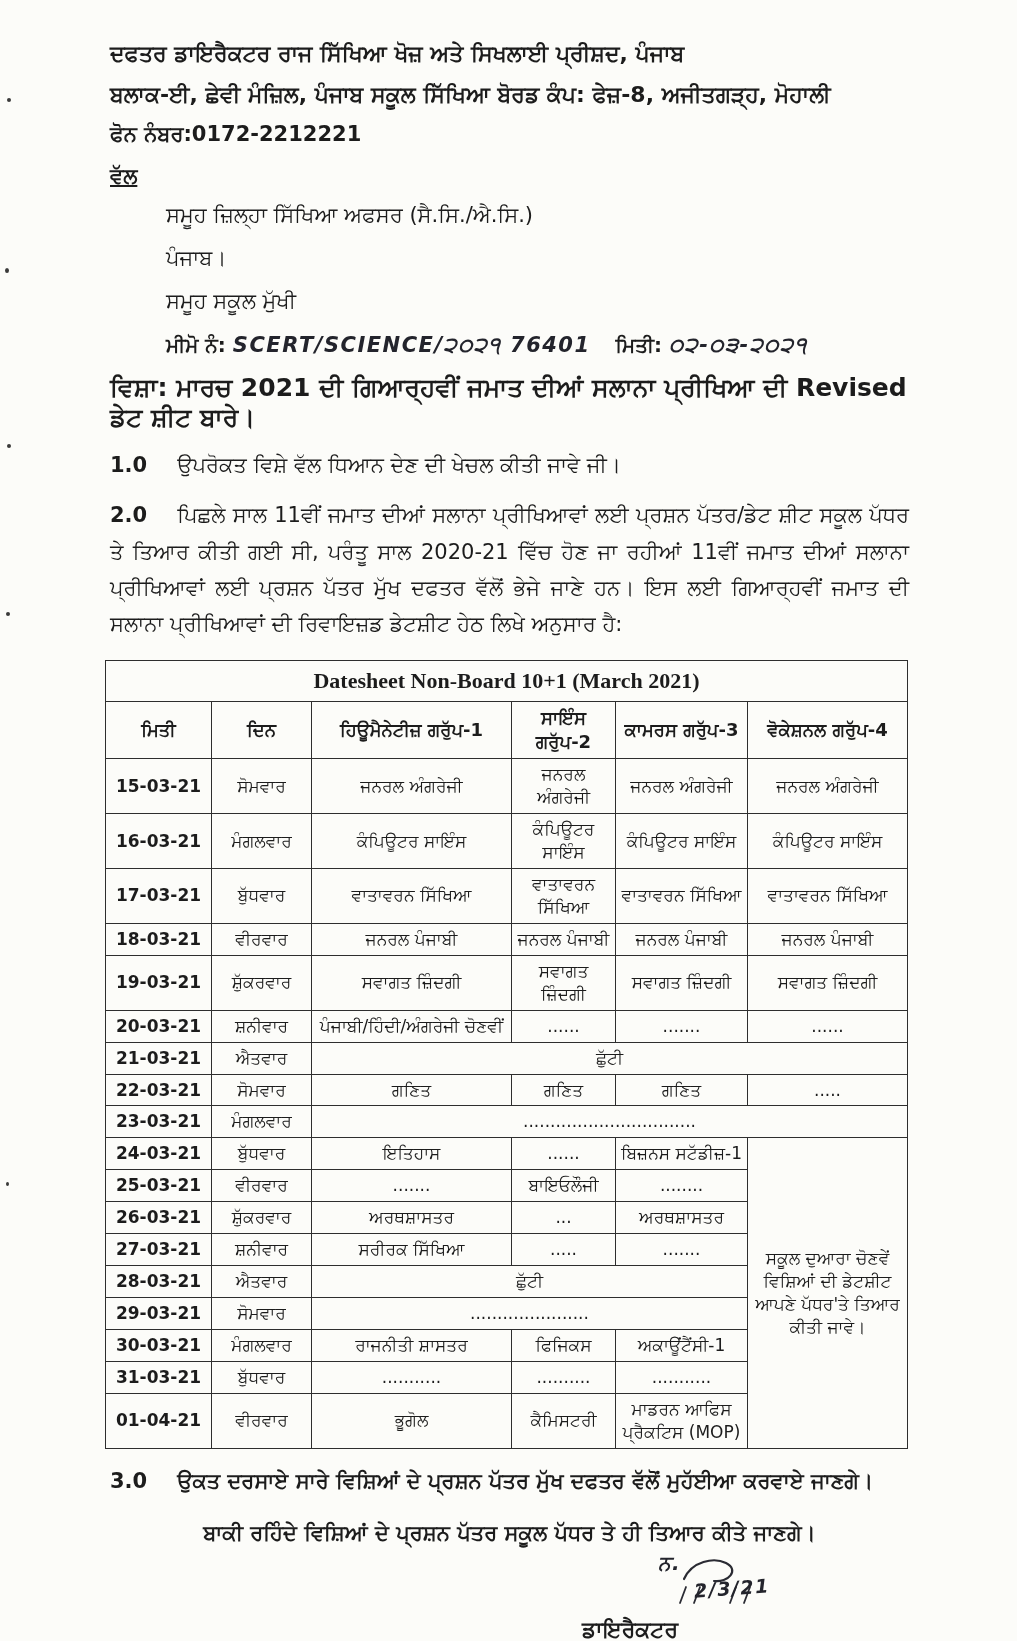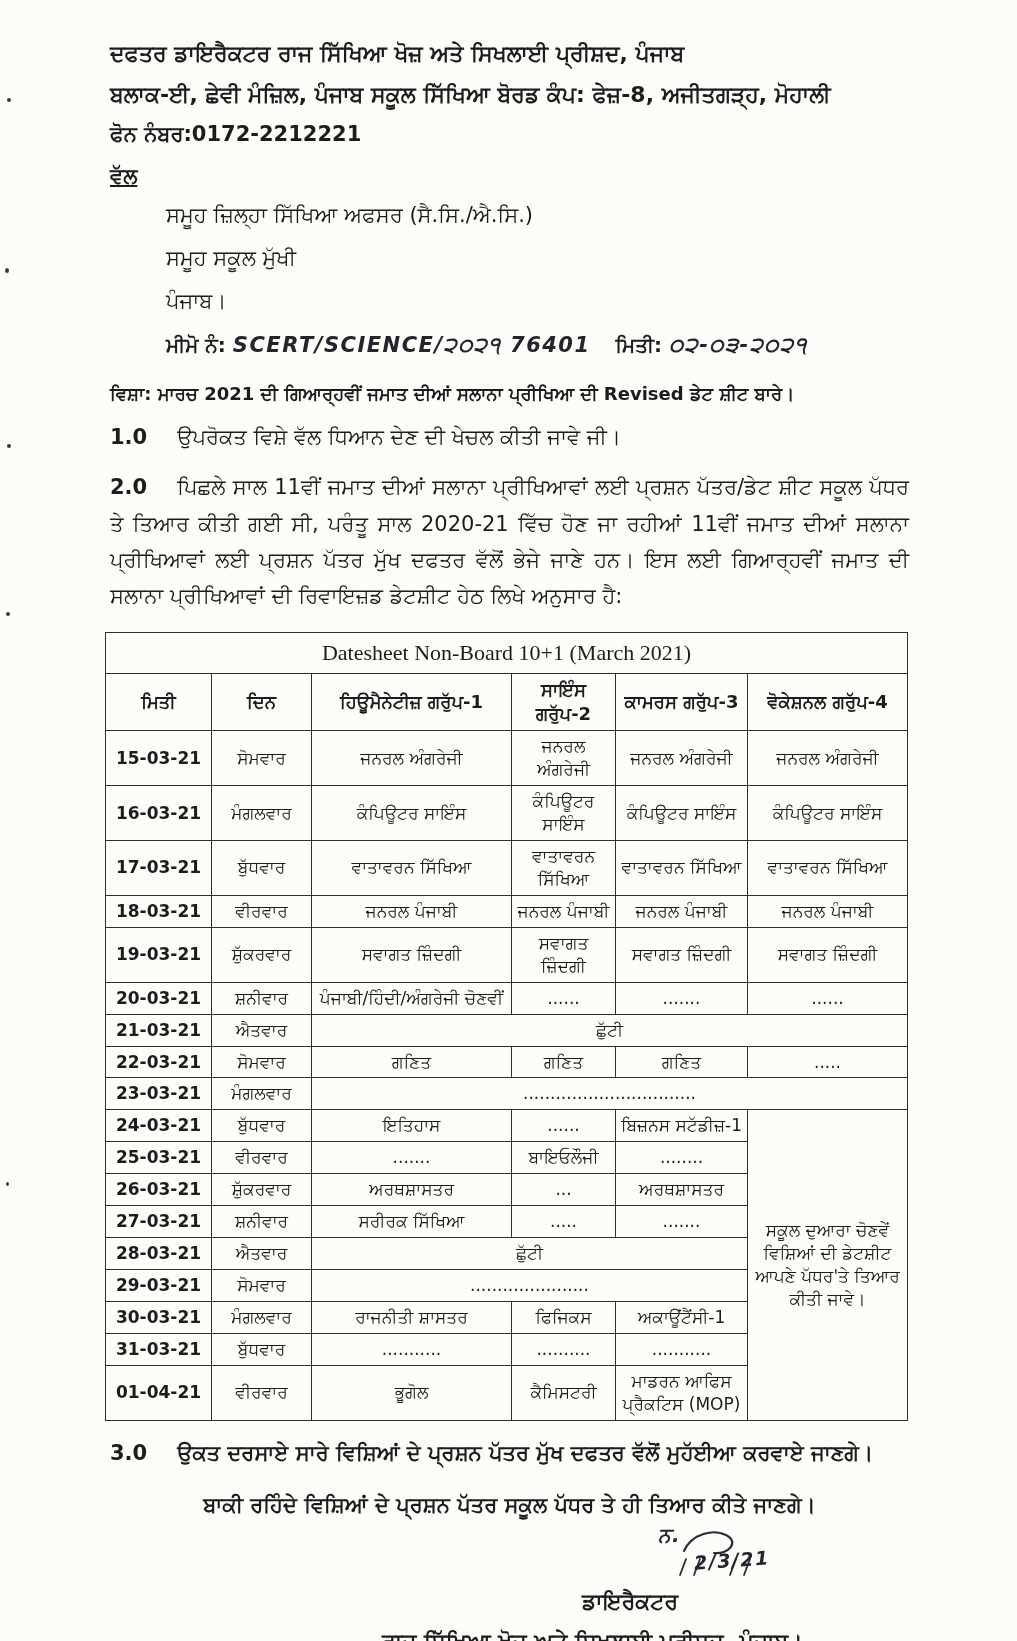--- a/index.html
+++ b/index.html
@@ -13,40 +13,40 @@
     overflow:hidden;
     box-sizing:border-box;
   }
   .content{padding:34px 108px 0 110px;}
   .letter-head{font-weight:bold;font-size:22px;line-height:1.85;}
   .letter-head .ln3{font-size:21px;}
   .to-label{margin-top:10px;font-weight:bold;font-size:21px;text-decoration:underline;display:inline-block;}
   .recipients{margin:6px 0 0 56px;font-size:21px;line-height:2.05;}
   .memo-line{margin:10px 0 0 56px;font-size:20px;font-weight:bold;white-space:nowrap;}
   .hand{font-style:italic;font-weight:600;letter-spacing:1.5px;color:#23242c;font-size:21px;}
-  .subject{margin-top:26px;font-weight:bold;font-size:18px;}
+  .subject{margin-top:16px;font-weight:bold;font-size:25px;}
   .para{margin:14px 0 0 0;font-size:21px;line-height:1.72;text-align:justify;}
   .pnum{font-weight:bold;margin-right:30px;}
   .para.bold{font-weight:bold;text-align:left;}
   .para.nolead{margin-top:16px;text-align:center;}
 
   
   .ds-table{border-collapse:collapse;margin:18px 0 0 -5px;table-layout:fixed;width:802px;}
   .ds-table th,.ds-table td{
     border:1.5px solid #2e2e2e;
     padding:4px 5px;
     text-align:center;
     vertical-align:middle;
     font-size:17px;
     line-height:1.35;
     word-wrap:break-word;
   }
   .ds-table .tbl-title{
     font-family:"Liberation Serif","DejaVu Serif",serif;
-    font-size:22px;font-weight:normal;padding:5px 4px;
+    font-size:22px;font-weight:bold;padding:5px 4px;
   }
   .ds-table th{font-size:18px;font-weight:bold;}
   .c-date{font-weight:bold;font-size:17px;}
   .voc-note{font-size:17px;line-height:1.8;padding:8px 10px;}
 
   
   .sig-area{position:relative;height:225px;width:100%;}
   .sig-scribble{position:absolute;left:560px;top:2px;}
   .sig-initials{position:absolute;left:548px;top:0;font-size:20px;}
   .sig-date{position:absolute;left:584px;top:26px;font-size:19px;transform:rotate(-4deg);}
@@ -77,22 +77,22 @@
     <div class="letter-head">
       <div>ਦਫਤਰ ਡਾਇਰੈਕਟਰ ਰਾਜ ਸਿੱਖਿਆ ਖੋਜ਼ ਅਤੇ ਸਿਖਲਾਈ ਪ੍ਰੀਸ਼ਦ, ਪੰਜਾਬ</div>
       <div>ਬਲਾਕ-ਈ, ਛੇਵੀ ਮੰਜ਼ਿਲ, ਪੰਜਾਬ ਸਕੂਲ ਸਿੱਖਿਆ ਬੋਰਡ ਕੰਪ: ਫੇਜ਼-8, ਅਜੀਤਗੜ੍ਹ, ਮੋਹਾਲੀ</div>
       <div class="ln3">ਫੋਨ ਨੰਬਰ:0172-2212221</div>
     </div>
 
     <div>
       <span class="to-label">ਵੱਲ</span>
       <div class="recipients">
         <div>ਸਮੂਹ ਜ਼ਿਲ੍ਹਾ ਸਿੱਖਿਆ ਅਫਸਰ (ਸੈ.ਸਿ./ਐ.ਸਿ.)</div>
+        <div>ਪੰਜਾਬ।</div>
         <div>ਸਮੂਹ ਸਕੂਲ ਮੁੱਖੀ</div>
-        <div>ਪੰਜਾਬ।</div>
       </div>
     </div>
 
     <div class="memo-line">
       <span>ਮੀਮੋ ਨੰ:</span>
       <span class="hand">SCERT/SCIENCE/੨੦੨੧ 76401</span>
       <span style="margin-left:18px;">ਮਿਤੀ:</span>
       <span class="hand">੦੨-੦੩-੨੦੨੧</span>
     </div>
 

